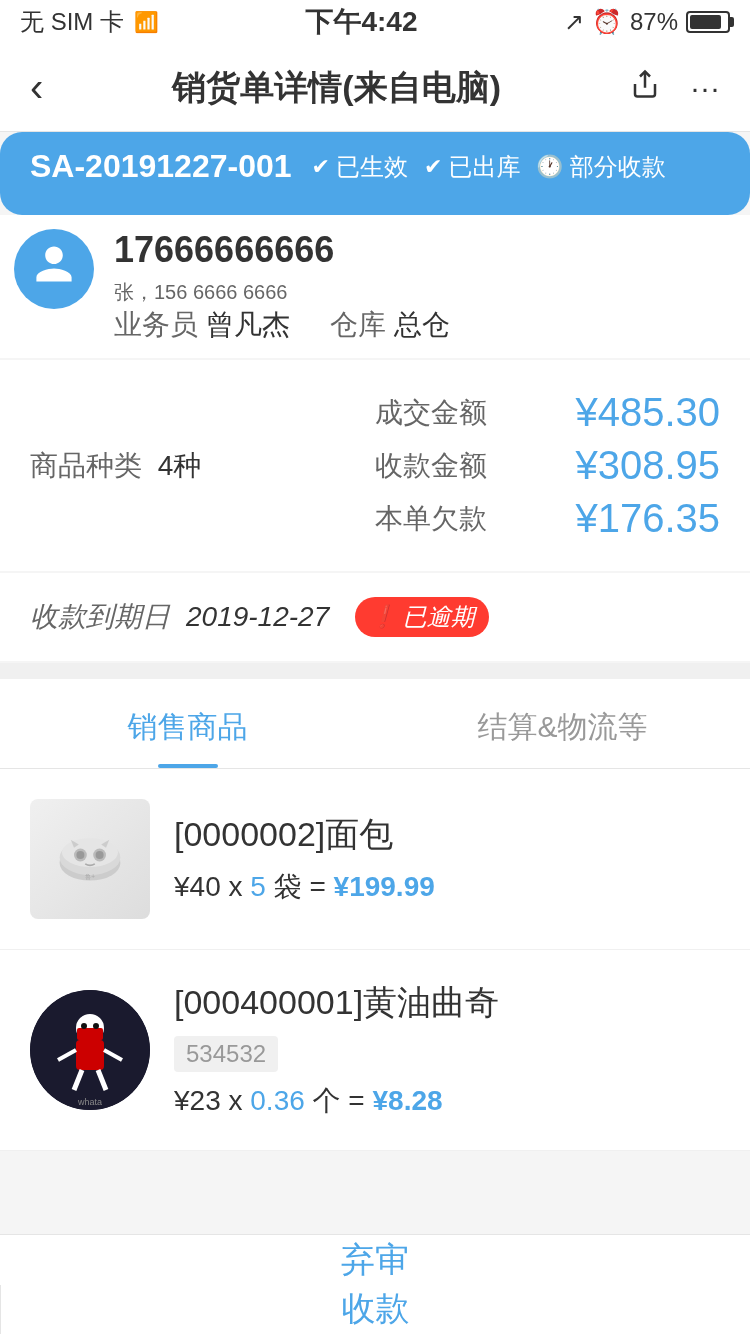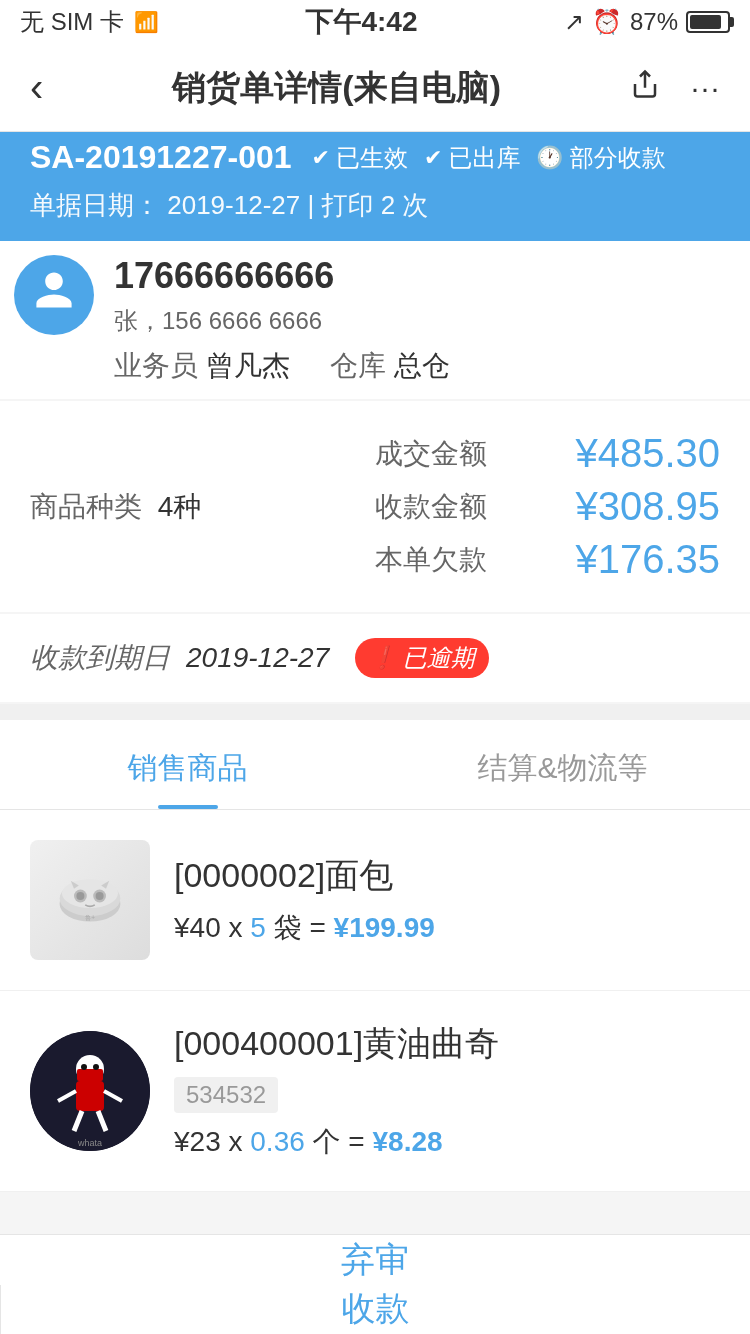--- a/index.html
+++ b/index.html
@@ -49,21 +49,22 @@
       position: relative;
     }
     .nav-back { font-size: 40px; color: #333; cursor: pointer; }
     .nav-title { flex: 1; text-align: center; font-size: 34px; font-weight: 600; color: #333; }
     .nav-actions { display: flex; align-items: center; gap: 30px; }
     .nav-action-icon { font-size: 30px; color: #333; cursor: pointer; }
 
     
     .header-banner {
       background: #4DA6E8;
-      padding: 7px 30px 18px;
+      padding: 16px 30px 18px;
+      border-radius: 22px;
     }
     .header-top {
       display: flex;
       align-items: center;
       gap: 20px;
       margin-bottom: 12px;
     }
     .order-id { font-size: 32px; font-weight: 700; color: #fff; }
     .status-badges { display: flex; align-items: center; gap: 16px; }
     .badge {
@@ -88,21 +89,21 @@
     }
     .avatar {
       width: 80px; height: 80px; border-radius: 50%;
       background: #4DA6E8;
       display: flex; align-items: center; justify-content: center;
       flex-shrink: 0;
     }
     .avatar-icon { color: #fff; font-size: 44px; }
     .customer-info { flex: 1; }
     .customer-id { font-size: 36px; font-weight: 600; color: #333; margin-bottom: 8px; }
-    .customer-name { font-size: 24px; color: #666; margin-bottom: 10px; }
+    .customer-name { font-size: 20px; color: #666; margin-bottom: 0; }
     .customer-meta { display: flex; align-items: center; gap: 40px; font-size: 28px; color: #333; }
     .meta-item { display: flex; align-items: center; gap: 8px; }
     .meta-label { color: #666; }
     .meta-value { color: #333; }
 
     
     .stats-section {
       background: #fff;
       padding: 30px;
       margin-bottom: 2px;
@@ -294,25 +295,20 @@
       <span class="badge">
         <span class="check-icon">✔</span>
         <span>已出库</span>
       </span>
       <span class="badge">
         <span class="clock-icon">🕐</span>
         <span>部分收款</span>
       </span>
     </div>
   </div>
-  <div class="header-bottom">
-    <span>单据日期：</span>
-    <span>2019-12-27</span>
-    <span>| 打印 2 次</span>
-  </div>
 </div>
 
 <div class="customer-section">
   <div class="avatar">
     <span class="avatar-icon">
       <svg width="44" height="44" viewBox="0 0 24 24" fill="white">
         <path d="M12 12c2.7 0 4.8-2.1 4.8-4.8S14.7 2.4 12 2.4 7.2 4.5 7.2 7.2 9.3 12 12 12zm0 2.4c-3.2 0-9.6 1.6-9.6 4.8v2.4h19.2v-2.4c0-3.2-6.4-4.8-9.6-4.8z"></path>
       </svg>
     </span>
   </div>

